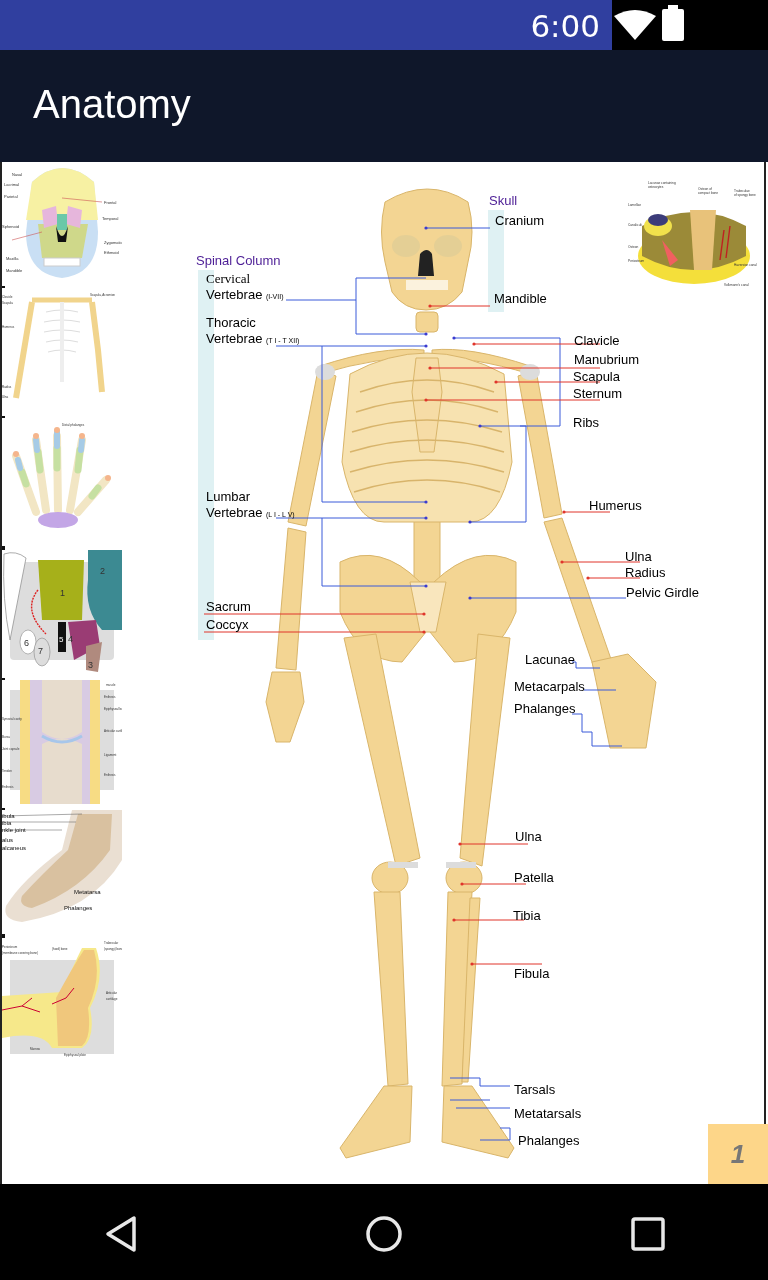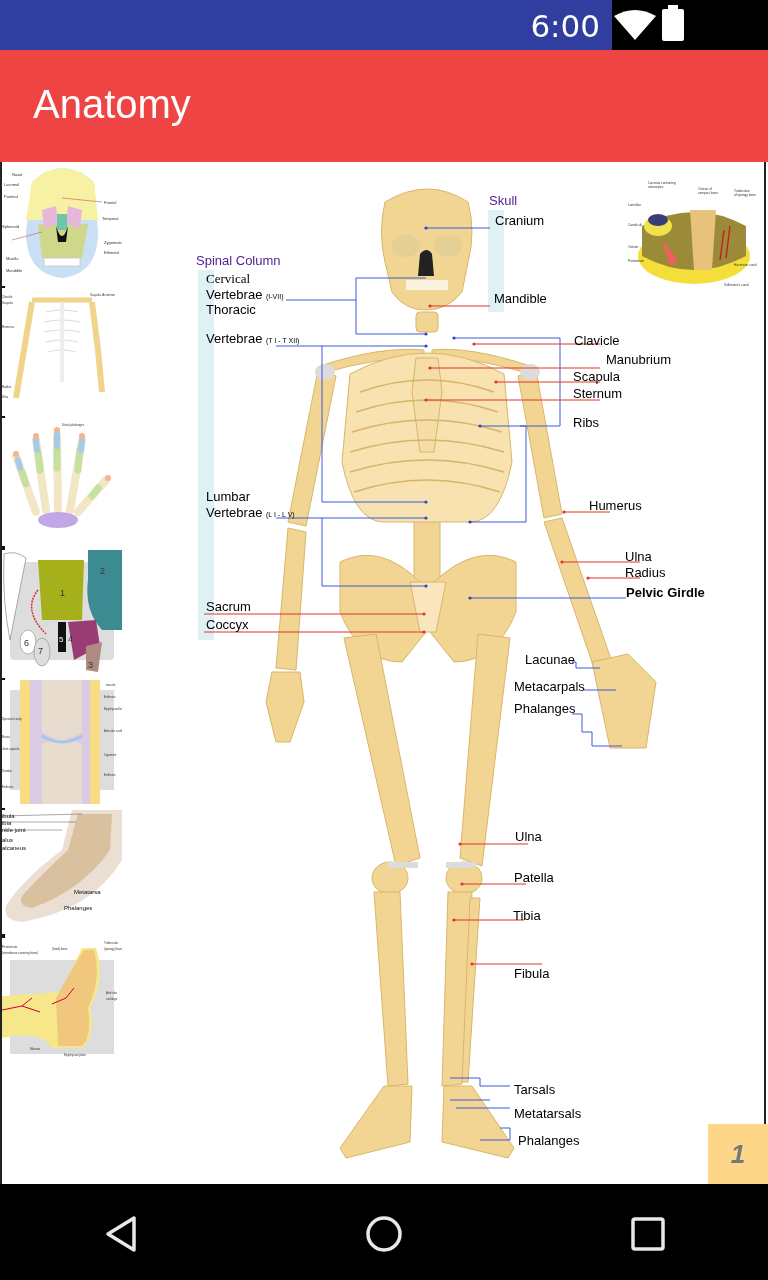--- a/index.html
+++ b/index.html
@@ -2,21 +2,21 @@
 <html><head>
 <meta charset="utf-8">
 <style>
   * { box-sizing: border-box; margin: 0; padding: 0; }
   html, body { width: 768px; height: 1280px; overflow: hidden; background: #000; font-family: "Liberation Sans", sans-serif; }
   .status-bar { position: absolute; left: 0; top: 0; width: 612px; height: 50px; background: #303f9f; color: #fff; }
   .status-bar .time { position: absolute; right: 12px; top: 8px; font-size: 31px; font-family: "DejaVu Sans", sans-serif; }
   .status-bar .wifi { position: absolute; left: 614px; top: 10px; }
   .status-bar .battery { position: absolute; left: 662px; top: 9px; width: 22px; height: 32px; background: #fff; border-radius: 2px; }
   .status-bar .battery::before { content: ""; position: absolute; left: 6px; top: -4px; width: 10px; height: 5px; background: #fff; }
-  .app-bar { position: absolute; left: 0; top: 50px; width: 768px; height: 112px; background: #ef4444; }
+  .app-bar { position: absolute; left: 0; top: 50px; width: 768px; height: 112px; background: #0f172a; }
   .app-bar .title { position: absolute; left: 33px; top: 32px; color: #fff; font-size: 40px; font-family: "Liberation Sans", sans-serif; }
   .content { position: absolute; left: 0; top: 162px; width: 768px; height: 1022px; background: #fff; }
   .thumb-strip { position: absolute; left: 0; top: 0; width: 180px; height: 1022px; background: #fff; border-left: 2px solid #222; }
   .thumb { position: absolute; left: 0; width: 120px; overflow: hidden; }
   .thumb-marker { position: absolute; left: 0; width: 3px; height: 12px; background: #111; }
   .main-image { position: absolute; left: 180px; top: 0; width: 586px; height: 1022px; background: #fff; border-right: 2px solid #222; }
   .page-badge { position: absolute; left: 708px; top: 962px; width: 60px; height: 60px; background: #fdd689; color: #777; font-size: 26px; font-style: italic; font-weight: bold; text-align: center; line-height: 60px; }
   .nav-bar { position: absolute; left: 0; top: 1184px; width: 768px; height: 96px; background: #000; }
   .nav-btn { position: absolute; top: 28px; width: 44px; height: 44px; }
   .lbl { position: absolute; font-size: 13px; color: #000; font-family: "Liberation Sans", sans-serif; white-space: nowrap; line-height: 1.2; }
@@ -345,36 +345,36 @@
       </g>
     </svg>
 
     <span class="lbl blue" style="left:309px;top:31px;">Skull</span>
     <span class="lbl" style="left:315px;top:51px;">Cranium</span>
     <span class="lbl" style="left:314px;top:129px;">Mandible</span>
 
     <span class="lbl blue" style="left:16px;top:91px;">Spinal Column</span>
     <span class="lbl" style="left:26px;top:109px;font-family:Liberation Serif, serif;">Cervical</span>
     <span class="lbl" style="left:26px;top:125px;"><span>Vertebrae</span> <small>(I-VII)</small></span>
-    <span class="lbl" style="left:26px;top:140px;">Thoracic</span>
+    <span class="lbl" style="left:26px;top:153px;">Thoracic</span>
     <span class="lbl" style="left:26px;top:169px;"><span>Vertebrae</span> <small>(T I - T XII)</small></span>
     <span class="lbl" style="left:26px;top:327px;">Lumbar</span>
     <span class="lbl" style="left:26px;top:343px;"><span>Vertebrae</span> <small>(L I - L V)</small></span>
     <span class="lbl" style="left:26px;top:437px;">Sacrum</span>
     <span class="lbl" style="left:26px;top:455px;">Coccyx</span>
 
     <span class="lbl" style="left:394px;top:171px;">Clavicle</span>
-    <span class="lbl" style="left:394px;top:190px;margin-left:32px;">Manubrium</span>
+    <span class="lbl" style="left:394px;top:190px;">Manubrium</span>
     <span class="lbl" style="left:393px;top:207px;">Scapula</span>
     <span class="lbl" style="left:393px;top:224px;">Sternum</span>
     <span class="lbl" style="left:393px;top:253px;">Ribs</span>
     <span class="lbl" style="left:409px;top:336px;">Humerus</span>
     <span class="lbl" style="left:445px;top:387px;">Ulna</span>
     <span class="lbl" style="left:445px;top:403px;">Radius</span>
-    <span class="lbl" style="left:446px;top:423px;font-weight:bold;">Pelvic Girdle</span>
+    <span class="lbl" style="left:446px;top:423px;">Pelvic Girdle</span>
     <span class="lbl" style="left:345px;top:490px;">Lacunae</span>
     <span class="lbl" style="left:334px;top:517px;">Metacarpals</span>
     <span class="lbl" style="left:334px;top:539px;">Phalanges</span>
     <span class="lbl" style="left:335px;top:667px;">Ulna</span>
     <span class="lbl" style="left:334px;top:708px;">Patella</span>
     <span class="lbl" style="left:333px;top:746px;">Tibia</span>
     <span class="lbl" style="left:334px;top:804px;">Fibula</span>
     <span class="lbl" style="left:334px;top:920px;">Tarsals</span>
     <span class="lbl" style="left:334px;top:944px;">Metatarsals</span>
     <span class="lbl" style="left:338px;top:971px;">Phalanges</span>

